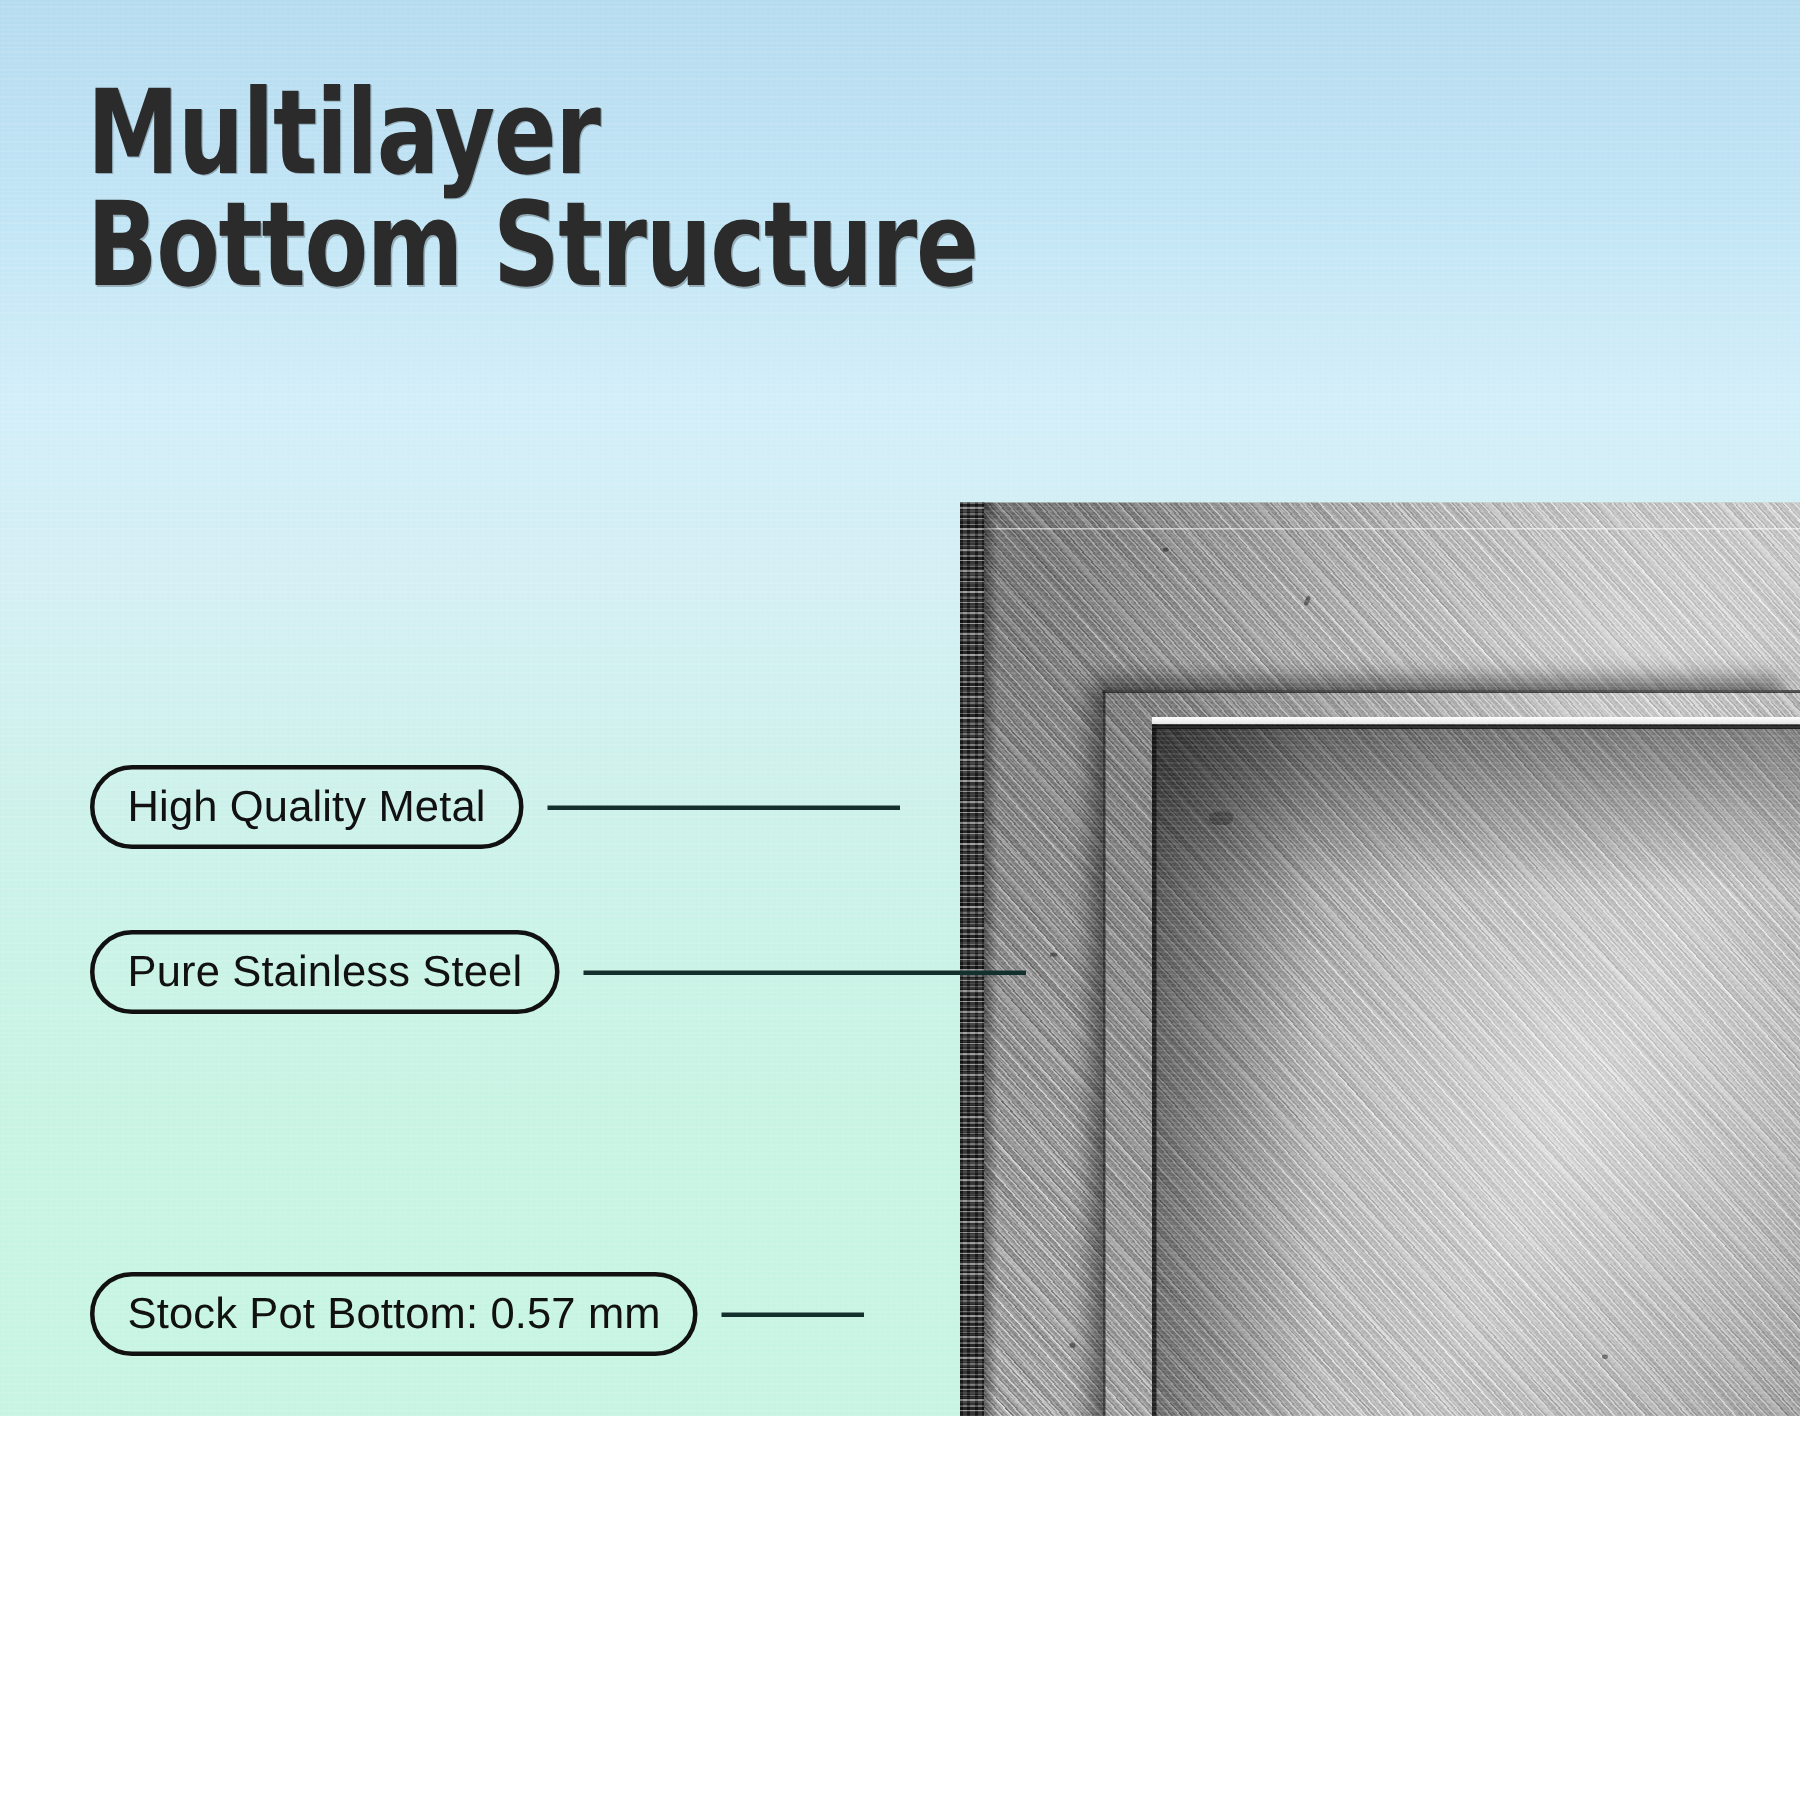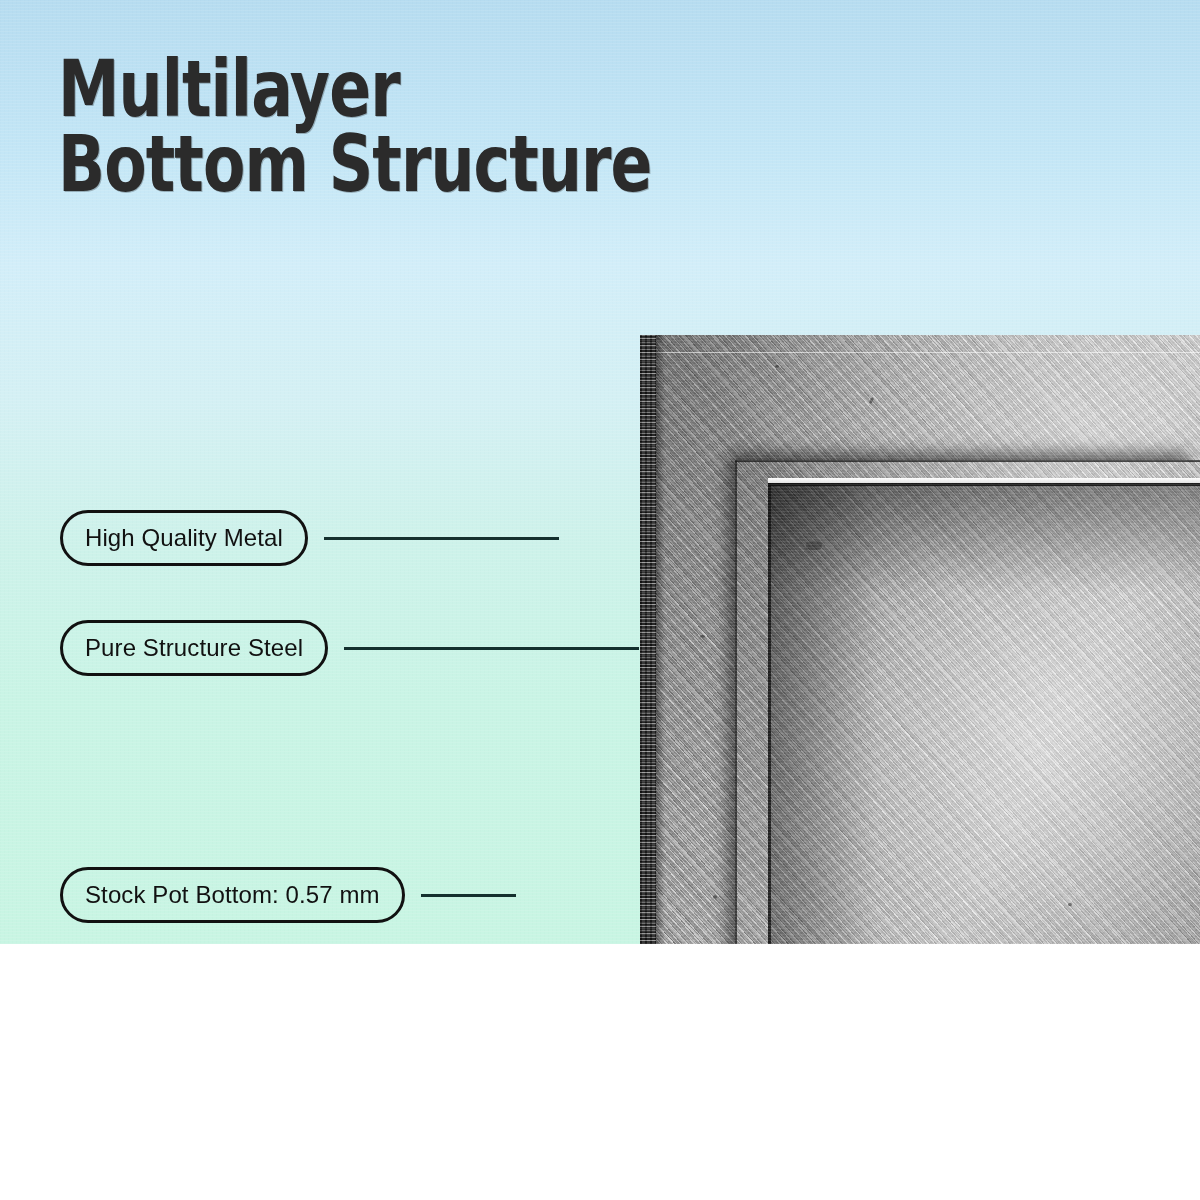--- a/index.html
+++ b/index.html
@@ -181,39 +181,39 @@
   .callout { position:absolute; z-index:6; display:flex; align-items:center; }
 
   .pill {
     border:3px solid #111;
     border-radius:999px;
     height:56px;
     display:flex; align-items:center;
     padding:0 22px;
     background:transparent;
     color:#111;
-    font-size:24px;
+    font-size:29px;
     font-weight:400;
     letter-spacing:.1px;
     white-space:nowrap;
   }
 
   .leader {
     height:3px;
     background:#14302e;
     margin-left:16px;
   }
 
   #callout-1 { left:60px; top:510px; }
   #callout-1 .leader { width:235px; }
 
   #callout-2 { left:60px; top:620px; }
   #callout-2 .leader { width:295px; }
 
-  #callout-3 { left:60px; top:867px; }
+  #callout-3 { left:60px; top:848px; }
   #callout-3 .leader { width:95px; }
 </style>
 </head>
 <body>
 
 <div id="stage">
 
   <div id="metal-wrap">
 
     <div id="layer-outer">
@@ -254,21 +254,21 @@
 
   <h1 id="title">Multilayer
 Bottom Structure</h1>
 
   <div class="callout" id="callout-1">
     <div class="pill">High Quality Metal</div>
     <div class="leader"></div>
   </div>
 
   <div class="callout" id="callout-2">
-    <div class="pill">Pure Structure Steel</div>
+    <div class="pill">Pure Stainless Steel</div>
     <div class="leader"></div>
   </div>
 
   <div class="callout" id="callout-3">
     <div class="pill">Stock Pot Bottom: 0.57 mm</div>
     <div class="leader"></div>
   </div>
 
 </div>
 

